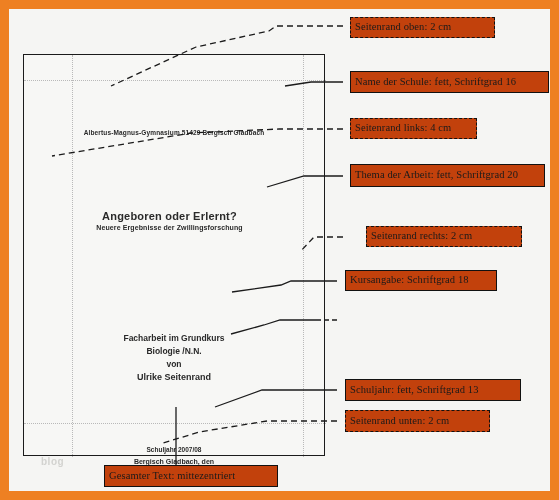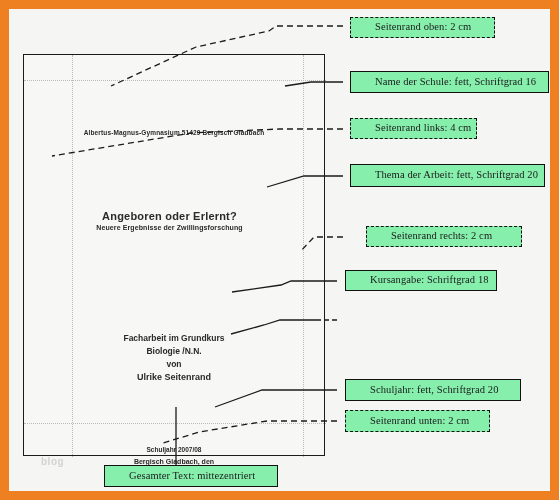--- a/index.html
+++ b/index.html
@@ -84,28 +84,28 @@
   #kurs-l3 { font-size: 8.5px; font-weight: 600; }
   #kurs-l4 { font-size: 9px; font-weight: 700; }
   #year-block { left: 0; right: 0; top: 389px; line-height: 12px; }
   #year-l1 { font-size: 6.5px; font-weight: 600; }
   #year-l2 { font-size: 7px; font-weight: 600; }
 
   
   .callout {
     position: absolute;
     box-sizing: border-box;
-    background: #86efac;
+    background: #c2410c;
     color: #1a1a1a;
     font-family: "Liberation Serif", serif;
     font-size: 10.5px;
     line-height: 1;
     display: flex;
     align-items: center;
-    padding: 0 24px;
+    padding: 0 4px;
     white-space: nowrap;
     letter-spacing: .1px;
   }
   .callout.solid  { border: 1.4px solid #111111; }
   .callout.dashed { border: 1.4px dashed #111111; }
 
   
   #leaders {
     position: absolute;
     left: 0; top: 0;
@@ -186,21 +186,21 @@
 
     <div class="callout dashed" style="left:341px; top:109px; width:127px; height:21px;">Seitenrand links: 4 cm</div>
 
     <div class="callout solid" style="left:341px; top:155px; width:195px; height:23px;">Thema der Arbeit: fett, Schriftgrad 20</div>
 
     <div class="callout dashed" style="left:331px; top:217px; width:156px; height:21px;margin-left:26px;">Seitenrand rechts: 2 cm</div>
 
     <div class="callout solid" style="left:336px; top:261px; width:152px; height:21px;">Kursangabe: Schriftgrad 18</div>
 
 
-    <div class="callout solid" style="left:336px; top:370px; width:176px; height:22px;">Schuljahr: fett, Schriftgrad 20</div>
+    <div class="callout solid" style="left:336px; top:370px; width:176px; height:22px;">Schuljahr: fett, Schriftgrad 13</div>
 
     <div class="callout dashed" style="left:336px; top:401px; width:145px; height:22px;">Seitenrand unten: 2 cm</div>
 
     <div class="callout solid" style="left:95px; top:456px; width:174px; height:22px;">Gesamter Text: mittezentriert</div>
 
     <div id="watermark">blog</div>
   </div>
 
   <div id="orange-frame"></div>
 </div>

